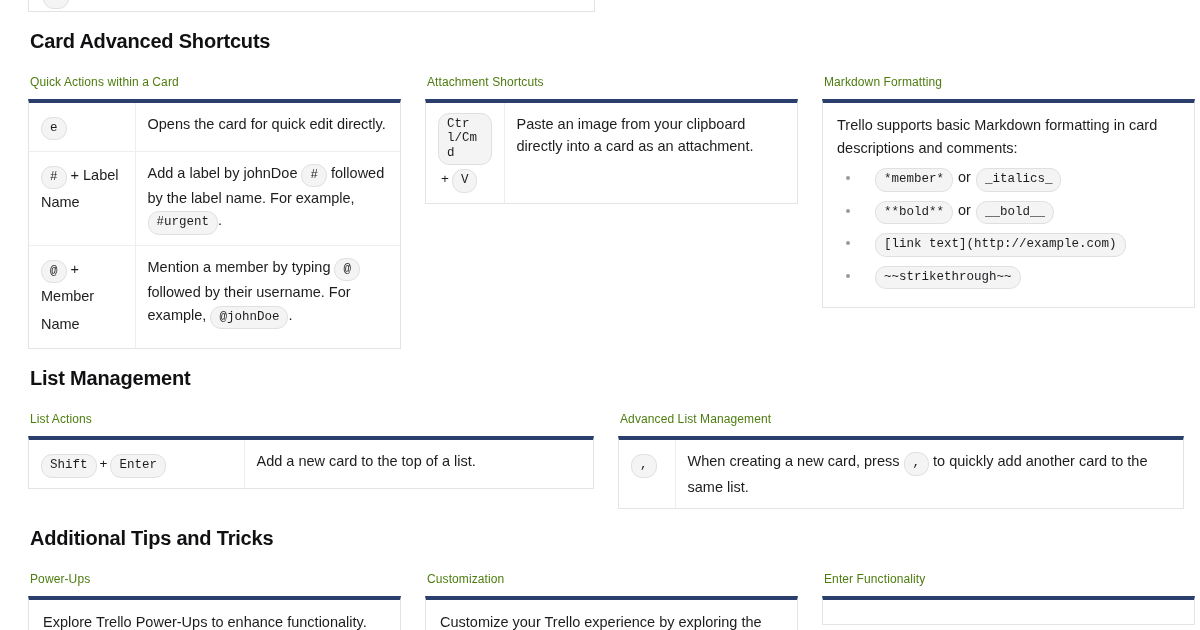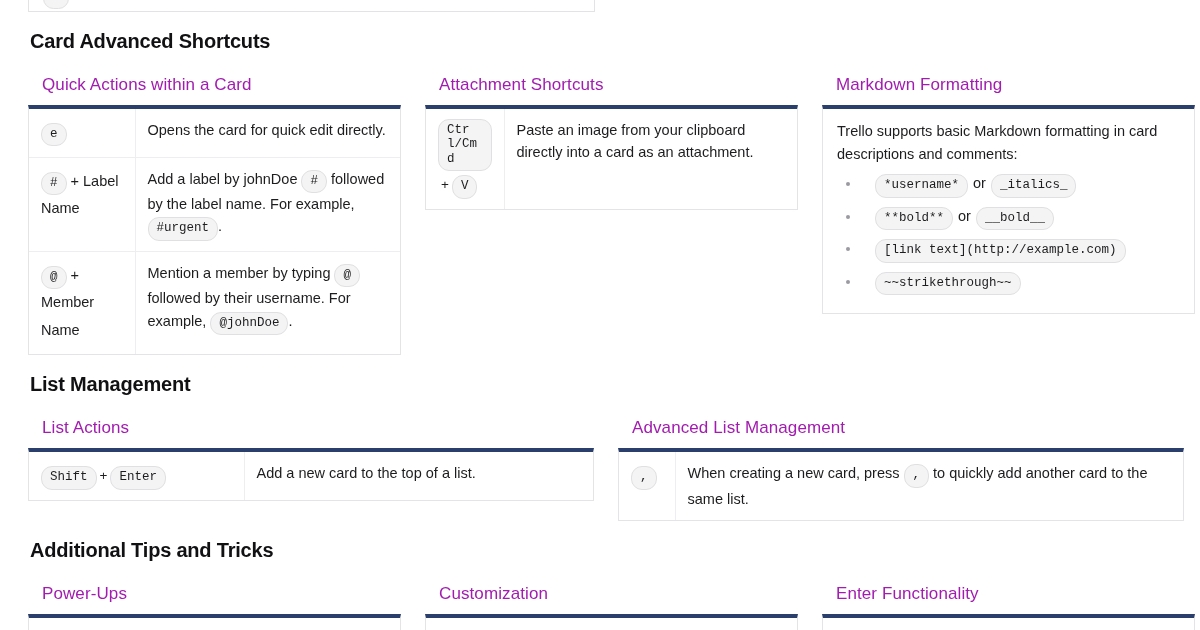--- a/index.html
+++ b/index.html
@@ -48,24 +48,24 @@
 
   
   h2.section {
     font-size: 20px;
     font-weight: 700;
     letter-spacing: -0.2px;
     margin: 18px 0 0 2px;
     color: #111113;
   }
   h3.sub {
-    font-size: 17px;
+    font-size: 12px;
     font-weight: 400;
-    margin: 22px 0 10px 14px;
-    color: #a21caf;
+    margin: 22px 0 10px 2px;
+    color: #4d7c0f;
     letter-spacing: 0.1px;
   }
 
   
   .grid3 {
     display: grid;
     grid-template-columns: 373px 373px 373px;
     column-gap: 24px;
     align-items: start;
   }
@@ -228,21 +228,21 @@
       </div>
     </div>
 
     <div>
       <h3 class="sub">Markdown Formatting</h3>
       <div class="box">
         <div class="prose">
           <p>Trello supports basic Markdown formatting in card descriptions and comments:</p>
           <ul class="md">
             <li>
-              <kbd>*username*</kbd><span class="orword">or</span><kbd>_italics_</kbd>
+              <kbd>*member*</kbd><span class="orword">or</span><kbd>_italics_</kbd>
             </li>
             <li>
               <kbd>**bold**</kbd><span class="orword">or</span><kbd>__bold__</kbd>
             </li>
             <li>
               <kbd>[link text](http://example.com)</kbd>
             </li>
             <li>
               <kbd>~~strikethrough~~</kbd>
             </li>

